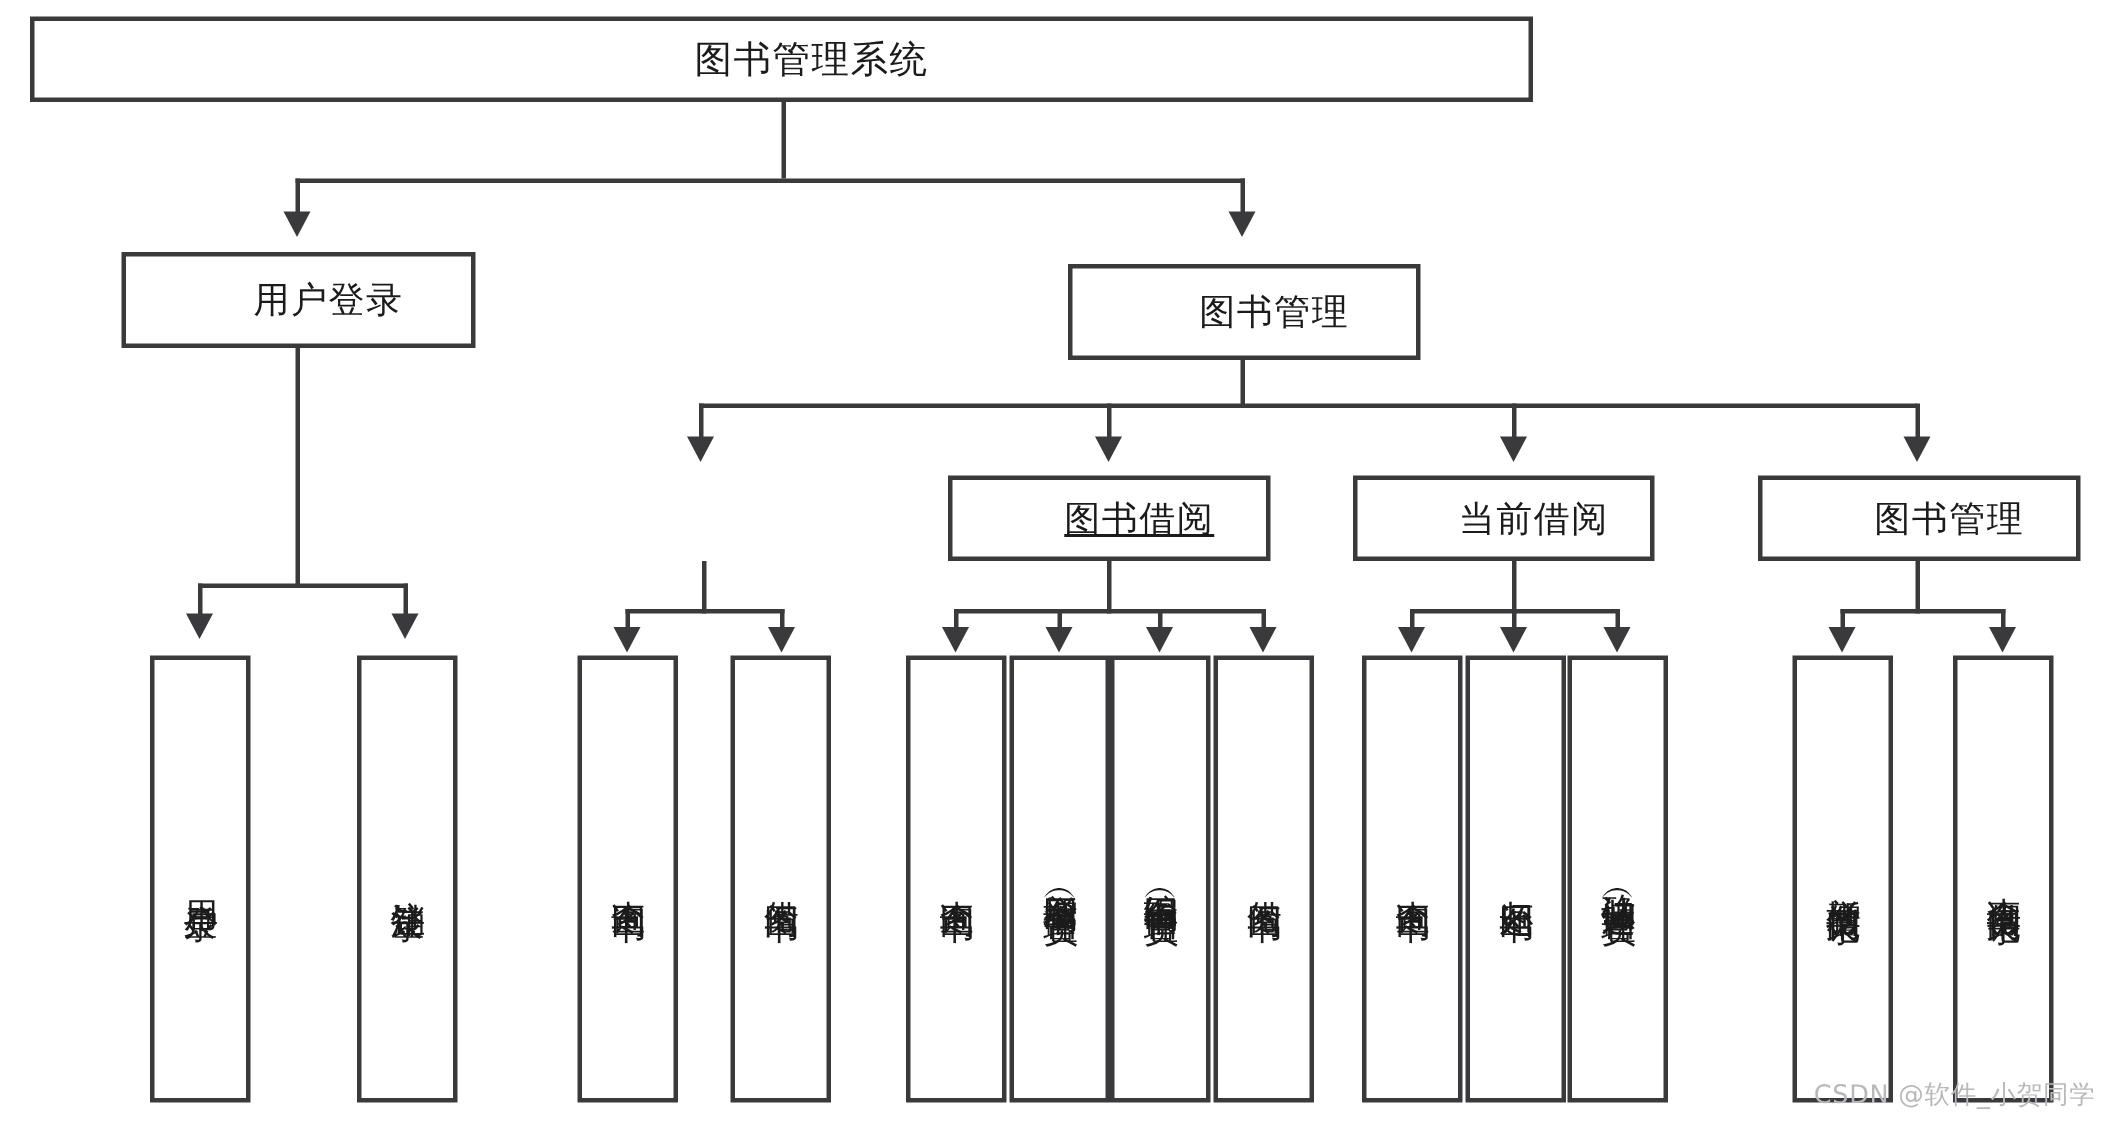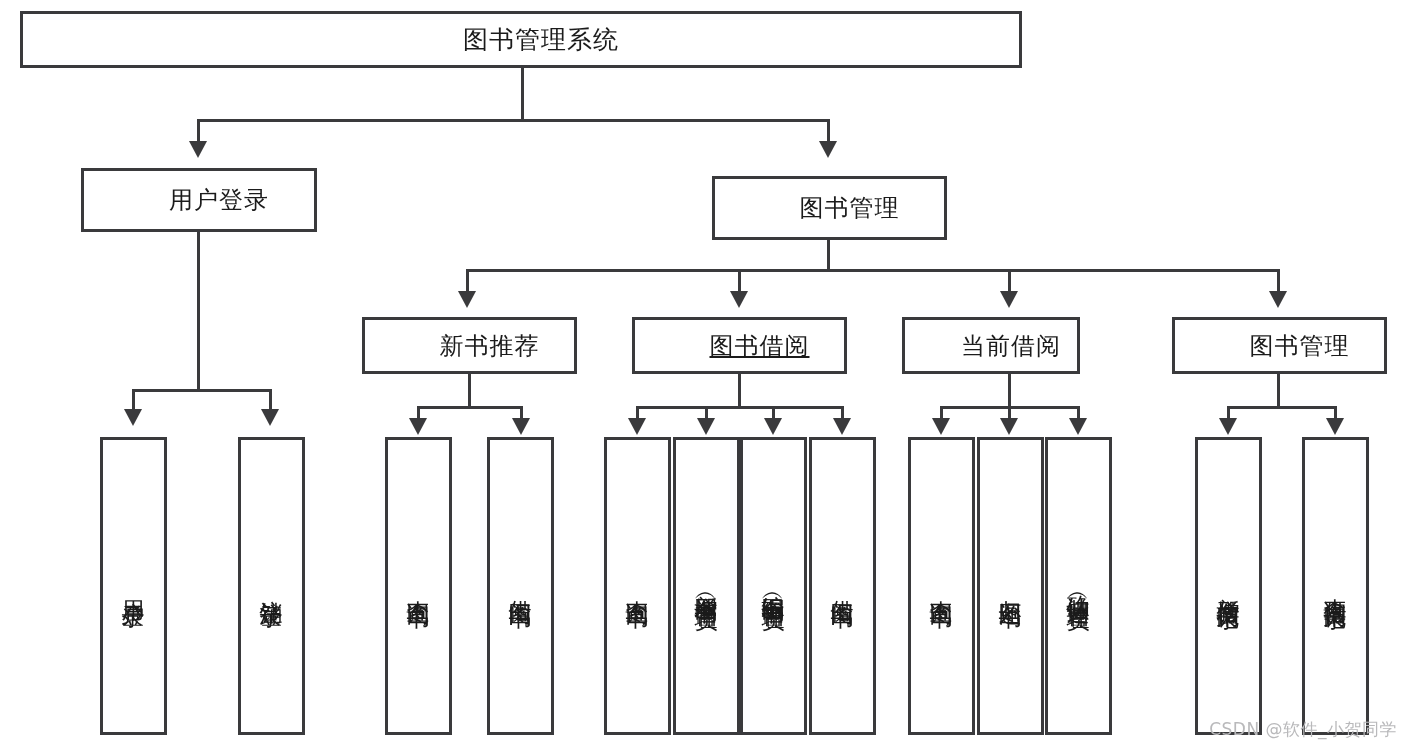--- a/index.html
+++ b/index.html
@@ -119,27 +119,24 @@
 
   <div class="edge vline" style="left:466px; top:269px; width:3px; height:24px;"></div>
   <div class="arrow" style="left:458px; top:291px;"></div>
   <div class="edge vline" style="left:738px; top:269px; width:3px; height:24px;"></div>
   <div class="arrow" style="left:730px; top:291px;"></div>
   <div class="edge vline" style="left:1008px; top:269px; width:3px; height:24px;"></div>
   <div class="arrow" style="left:1000px; top:291px;"></div>
   <div class="edge vline" style="left:1277px; top:269px; width:3px; height:24px;"></div>
   <div class="arrow" style="left:1269px; top:291px;"></div>
 
-  <div class="node h" style="left:362px; top:317px; width:215px; height:57px;">
-    <span>新书推荐</span>
-  </div>
   <div class="node h" style="left:632px; top:317px; width:215px; height:57px;text-decoration:underline;">
     <span>图书借阅</span>
   </div>
-  <div class="node h" style="left:902px; top:317px; width:178px; height:57px;">
+  <div class="node h" style="left:902px; top:317px; width:201px; height:57px;">
     <span>当前借阅</span>
   </div>
   <div class="node h" style="left:1172px; top:317px; width:215px; height:57px;">
     <span>图书管理</span>
   </div>
 
   <div class="edge vline" style="left:468px; top:374px; width:3px; height:35px;"></div>
   <div class="edge hline" style="left:417px; top:406px; width:106px; height:3px;"></div>
   <div class="edge vline" style="left:417px; top:406px; width:3px; height:16px;"></div>
   <div class="arrow" style="left:409px; top:418px;"></div>

